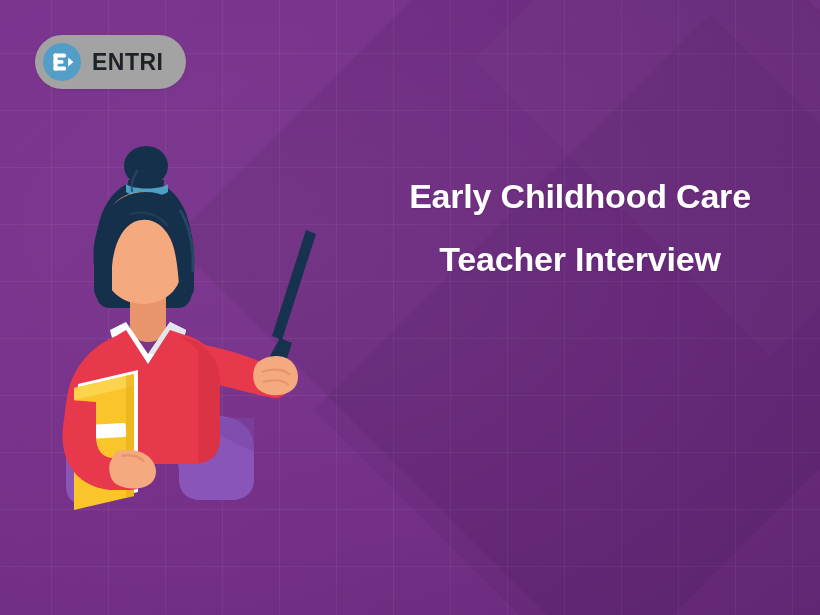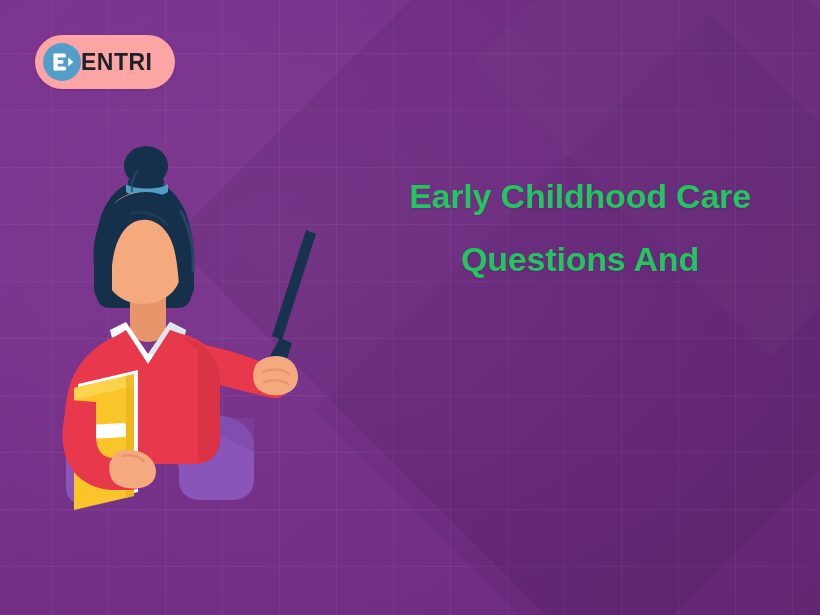--- a/index.html
+++ b/index.html
@@ -65,24 +65,25 @@
     background: radial-gradient(ellipse at 35% 40%, rgba(255,255,255,0.035) 0%, rgba(0,0,0,0.0) 55%, rgba(30,4,40,0.10) 100%);
   }
 
   
   .logo-pill {
     position: absolute;
     left: 35px;
     top: 35px;
     height: 54px;
     padding: 0 22px 0 8px;
-    background: #fca5a5;
+    background: #a3a3a3;
     border-radius: 27px;
     display: flex;
     align-items: center;
+    gap: 11px;
     box-shadow: 0 1px 3px rgba(0,0,0,0.10);
   }
   .logo-mark {
     width: 38px;
     height: 38px;
     border-radius: 50%;
     background: #529ec9;
     display: flex;
     align-items: center;
     justify-content: center;
@@ -98,21 +99,21 @@
     line-height: 1;
   }
 
   
   .headline {
     position: absolute;
     left: 365px;
     top: 165px;
     width: 430px;
     text-align: center;
-    color: #22c55e;
+    color: #ffffff;
     font-family: "Liberation Sans", sans-serif;
     font-size: 34px;
     font-weight: bold;
     line-height: 1.85;
     letter-spacing: -0.2px;
     text-shadow: 0 1px 2px rgba(40,5,55,0.18);
   }
   .headline .ln { display: block; white-space: nowrap; }
 
   
@@ -242,16 +243,16 @@
                  C254 257 238 257 229 250 C222 244 221 230 228 222 Z" fill="#f5a97f"></path>
         <path d="M232 232 C242 228 254 229 260 235" stroke="#e8956b" stroke-width="2.4" fill="none"></path>
         <path d="M233 242 C243 239 253 240 259 245" stroke="#e8956b" stroke-width="2.2" fill="none"></path>
       </g>
 
     </svg>
   </div>
 
   <div class="headline">
     <span class="ln">Early Childhood Care</span>
-    <span class="ln">Questions And</span>
+    <span class="ln">Teacher Interview</span>
   </div>
 
 </div>
 
 </body></html>

